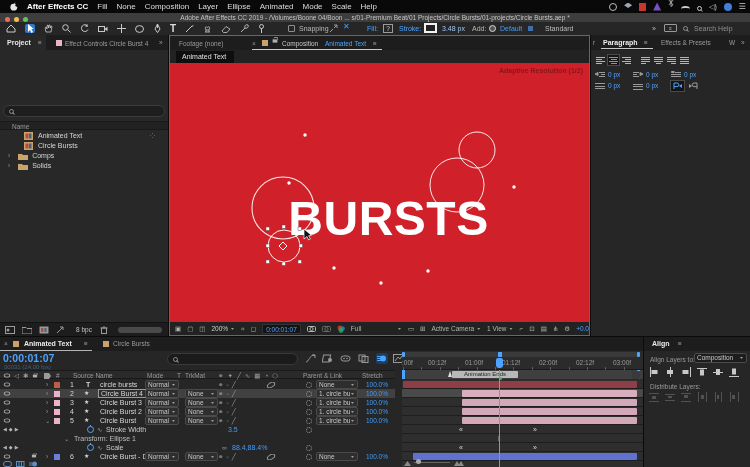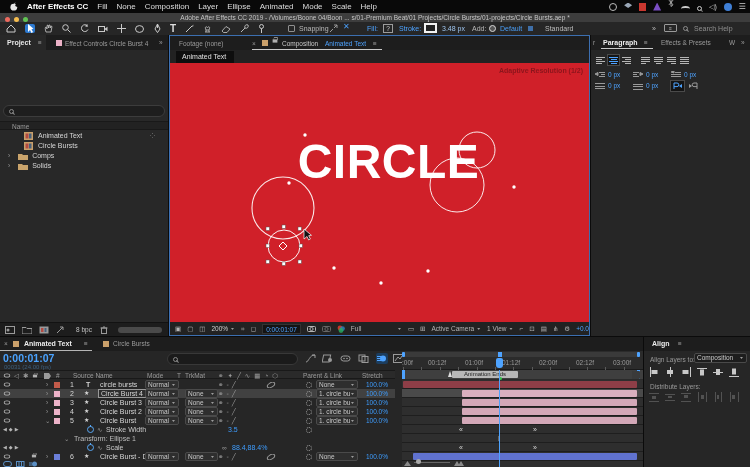--- a/index.html
+++ b/index.html
@@ -278,21 +278,21 @@
     <span class="a" style="left:82px;top:13px;width:130px;height:1px;background:#c9c9c9"></span>
   </div>
   <div class="a" style="left:0;top:14px;width:419px;height:13px;background:#222">
     <div class="a" style="left:6px;top:1px;width:58px;height:12px;background:#0e0e0e">
       <span class="w7" style="position:absolute;left:6px;top:2px;color:#e0e0e0">Animated Text</span>
     </div>
   </div>
 
   <div class="a" id="canvas" style="left:0;top:27px;width:419px;height:259px;background:#d02029;overflow:hidden">
     <span class="a" style="right:6px;top:4px;color:#8c151c;font-size:7px;font-weight:bold">Adaptive Resolution (1/2)</span>
-    <div class="a" style="left:9px;top:75px;width:419px;text-align:center;color:#fff;font-size:48px;font-weight:bold;letter-spacing:.5px;line-height:1;z-index:1">CIRCLE</div>
+    <div class="a" style="left:9px;top:132px;width:419px;text-align:center;color:#fff;font-size:48px;font-weight:bold;letter-spacing:.5px;line-height:1;z-index:1">BURSTS</div>
     <svg class="a" style="left:0;top:0;z-index:2" width="419" height="259">
       <circle cx="114" cy="183" r="16" fill="none" stroke="#fff" stroke-width="1" opacity=".95"></circle>
       <g fill="#fff" stroke="#555" stroke-width=".5">
         <rect x="96" y="164" width="3.4" height="3.4"></rect>
           <rect x="112" y="162" width="3.4" height="3.4"></rect>
           <rect x="128" y="164" width="3.4" height="3.4"></rect>
         <rect x="96" y="181" width="3.4" height="3.4"></rect>
           <rect x="129" y="181" width="3.4" height="3.4"></rect>
         <rect x="96" y="197" width="3.4" height="3.4"></rect>
           <rect x="112" y="199" width="3.4" height="3.4"></rect>

